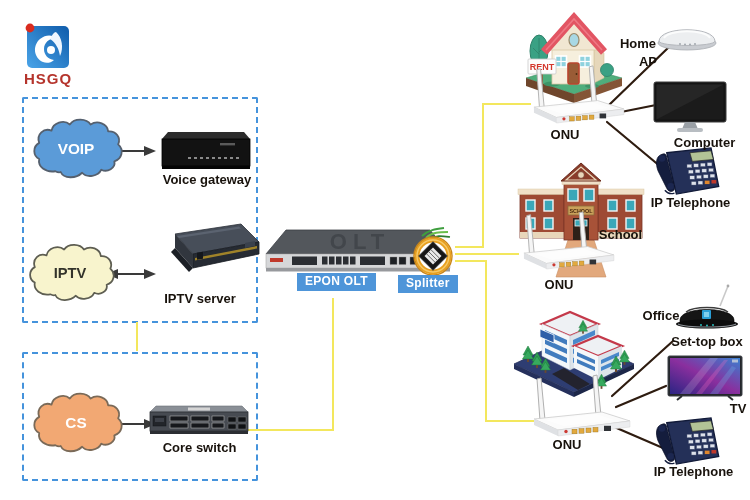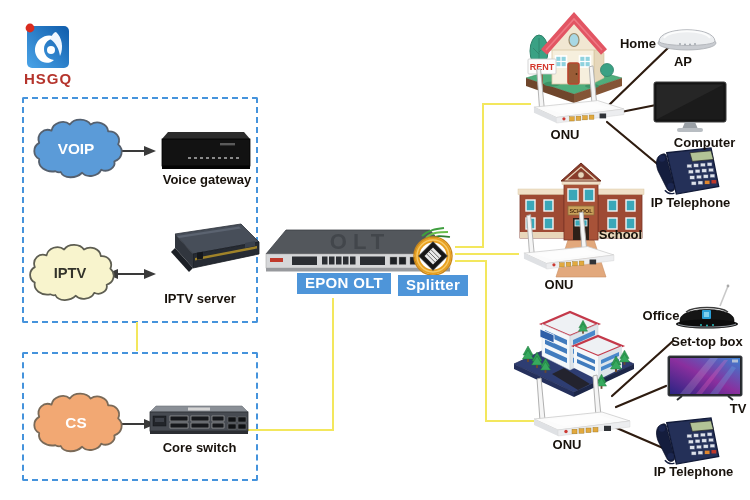--- a/index.html
+++ b/index.html
@@ -1,19 +1,19 @@
 <!DOCTYPE html>
 <html><head>
 <meta charset="utf-8">
 <style>
   html,body{margin:0;padding:0;}
   body{width:750px;height:500px;background:#ffffff;position:relative;overflow:hidden;
        font-family:"Liberation Sans",sans-serif;}
   .lbl{position:absolute;font-weight:700;font-size:13px;color:#18120c;text-align:center;z-index:5;white-space:nowrap;}
-  .badge{position:absolute;background:#4e95d9;color:#ffffff;font-weight:700;font-size:15px;
+  .badge{position:absolute;background:#4e95d9;color:#ffffff;font-weight:700;font-size:12px;
          padding:1px 8px 3px;z-index:6;letter-spacing:.3px;}
   .dashed-box{position:absolute;border:2px dashed #4593dc;border-radius:2px;z-index:0;}
   svg.dev{position:absolute;z-index:4;overflow:visible;}
   #wires{position:absolute;left:0;top:0;z-index:1;pointer-events:none;}
   .logo-wrap{position:absolute;left:20px;top:20px;z-index:5;}
 </style>
 </head>
 <body>
 
 <svg width="0" height="0" style="position:absolute" aria-hidden="true">
@@ -280,21 +280,21 @@
   <ellipse cx="35" cy="27" rx="29" ry="7" fill="#c9ccd1" stroke="#a9adb3" stroke-width="0.8"></ellipse>
   <path d="M7,25 C8,10 62,10 63,25 C63,31 7,31 7,25 Z" fill="#eceef0" stroke="#b5b8bd" stroke-width="1"></path>
   <path d="M12,22 C16,13 54,13 58,22" fill="none" stroke="#ffffff" stroke-width="2" opacity="0.8"></path>
   <g fill="#9aa0a8">
     <circle cx="28" cy="28" r="0.9"></circle>
       <circle cx="33" cy="28.4" r="0.9"></circle>
       <circle cx="38" cy="28.4" r="0.9"></circle>
       <circle cx="43" cy="28" r="0.9"></circle>
   </g>
 </svg>
-<div class="lbl" style="left:658px;top:54px;width:50px;">AP</div>
+<div class="lbl" style="left:623px;top:54px;width:50px;">AP</div>
 
 <svg class="dev" style="left:652px;top:80px;" width="76" height="54" viewBox="0 0 76 54">
   <rect x="2" y="2" width="72" height="40" rx="2" fill="#141414" stroke="#3c3c3c" stroke-width="1"></rect>
   <rect x="4.5" y="4.5" width="67" height="35" fill="#1b1b1b"></rect>
   <polygon points="4.5,39.5 4.5,4.5 71.5,4.5" fill="#262626"></polygon>
   <polygon points="33,42 43,42 45.5,48 30.5,48" fill="#9aa0a6"></polygon>
   <rect x="25" y="48" width="26" height="4" rx="2" fill="#b8bdc2"></rect>
 </svg>
 <div class="lbl" style="left:648px;top:135px;width:85px;margin-left:14px;">Computer</div>
 

